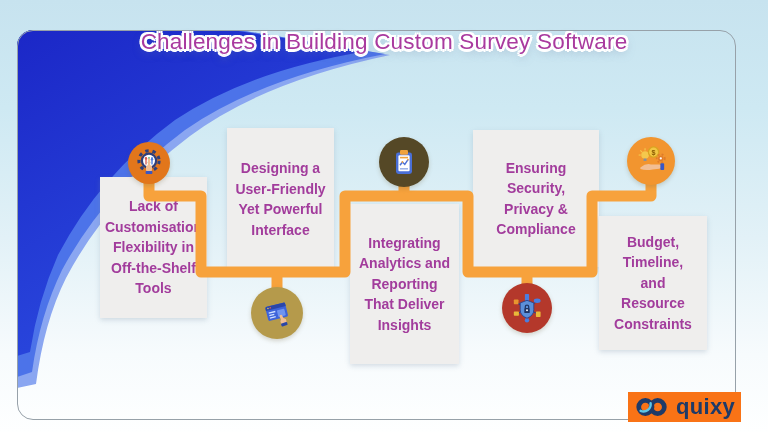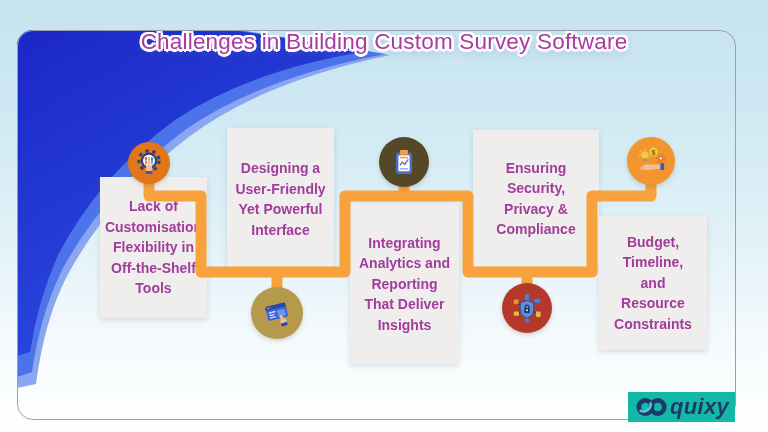--- a/index.html
+++ b/index.html
@@ -49,22 +49,22 @@
     display:flex;align-items:center;justify-content:center;
     box-shadow:0 2px 4px rgba(110,100,60,0.25);
   }
   .node1{left:128px;top:142px;width:42px;height:42px;}
   .node2{left:251px;top:287px;width:52px;height:52px;}
   .node3{left:379px;top:137px;width:50px;height:50px;}
   .node4{left:502px;top:283px;width:50px;height:50px;}
   .node5{left:627px;top:137px;width:48px;height:48px;}
   .logo{
     position:absolute;left:628px;top:392px;height:30px;
-    display:flex;align-items:center;gap:0;
-    background:#14b8a6;padding:0 6px;font-style:italic;
+    display:flex;align-items:center;gap:6px;
+    background:#f97316;padding:0 6px;
   }
   .logo-text{
     color:var(--brand_navy,#1E3A68);font-size:22px;font-weight:700;
     letter-spacing:0.3px;line-height:28px;
   }
 </style>
 </head>
 <body>
 
 <div class="frame-clip">

